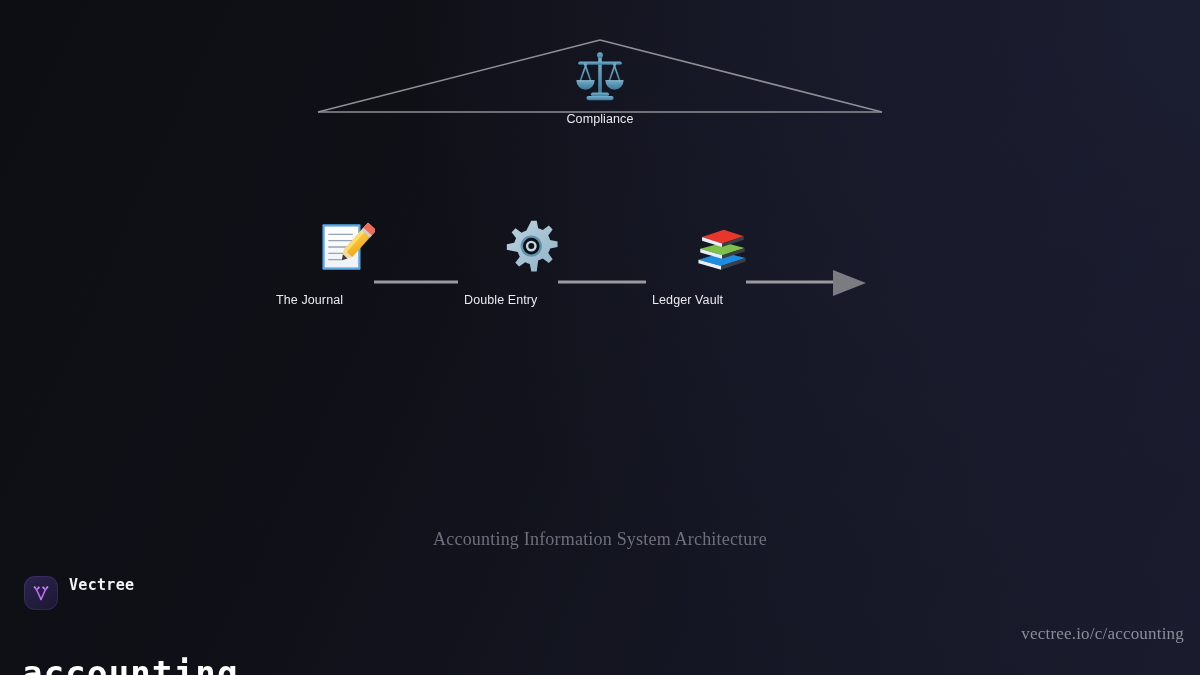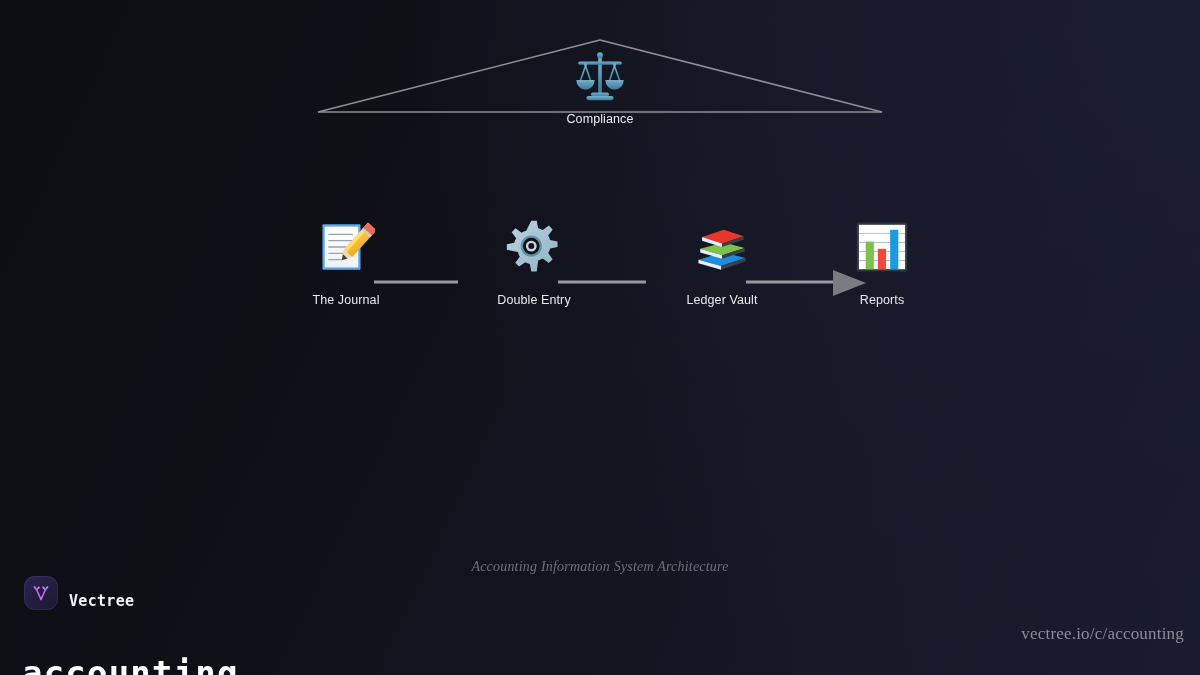--- a/index.html
+++ b/index.html
@@ -46,58 +46,57 @@
     margin-top: 6px;
     font-size: 12.5px;
     color: #e9e9ee;
     letter-spacing: 0.1px;
   }
 
   
   .flow-node {
     position: absolute;
     width: 140px;
-    text-align: center;
+    text-align: left;
   }
   .flow-icon-wrap {
     width: 58px;
     height: 58px;
     margin: 0 auto;
     display: block;
   }
   .flow-icon-wrap svg { display: block; width: 58px; height: 58px; }
   .flow-label {
     margin-top: 17px;
     font-size: 12.5px;
     color: #e9e9ee;
     letter-spacing: 0.1px;
     white-space: nowrap;
   }
 
   
   #caption {
     position: absolute;
     left: 0;
-    top: 559px;
+    top: 529px;
     width: 1200px;
     text-align: center;
     font-family: "Liberation Serif", "DejaVu Serif", serif;
-    font-style: italic;
-    font-size: 14px;
+    font-size: 18px;
     color: #6d6f7c;
     letter-spacing: 0.2px;
   }
 
   
   #footer-brand {
     position: absolute;
     left: 24px;
     top: 576px;
     display: flex;
-    align-items: flex-end;
+    align-items: flex-start;
     gap: 11px;
   }
   #brand-logo {
     width: 34px;
     height: 34px;
     border-radius: 11px;
     background: linear-gradient(145deg, #2b2450 0%, #221d3d 55%, #1c1832 100%);
     box-shadow: 0 0 0 1px rgba(140,110,220,0.16) inset;
     display: flex;
     align-items: center;
@@ -268,38 +267,20 @@
         </g>
         <circle cx="29" cy="31" r="10.5" fill="#0f1016"></circle>
         <circle cx="29" cy="31" r="10.5" fill="none" stroke="#5e93ab" stroke-width="2.6"></circle>
         <circle cx="29" cy="31" r="6" fill="#c3d8e3"></circle>
         <circle cx="29" cy="31" r="3.3" fill="#0f1016"></circle>
       </svg>
     </span>
     <div class="flow-label">Double Entry</div>
   </div>
 
-  <div class="flow-node" style="left:812px; top:218px;">
-    <span class="flow-icon-wrap">
-      <svg viewBox="0 0 64 64" xmlns="http://www.w3.org/2000/svg">
-        <rect x="4" y="5" width="56" height="54" rx="1.5" fill="#2f333c"></rect>
-        <rect x="6.5" y="7.5" width="51" height="49" fill="#ffffff"></rect>
-        <g stroke="#aebfd2" stroke-width="1.1">
-          <path d="M6.5,17 h51"></path>
-            <path d="M6.5,27 h51"></path>
-          <path d="M6.5,37 h51"></path>
-            <path d="M6.5,47 h51"></path>
-        </g>
-        <rect x="14" y="26" width="9" height="30.5" fill="#7ec14a"></rect>
-        <rect x="27.5" y="34" width="9" height="22.5" fill="#f04a3c"></rect>
-        <rect x="41" y="13" width="9" height="43.5" fill="#1b9ae0"></rect>
-      </svg>
-    </span>
-    <div class="flow-label">Reports</div>
-  </div>
 
   <div id="caption">Accounting Information System Architecture</div>
 
   <div id="footer-brand">
     <div id="brand-logo">
       <svg width="22" height="22" viewBox="0 0 24 24" xmlns="http://www.w3.org/2000/svg">
         <g stroke="#c06ef0" stroke-width="1.7" fill="none" stroke-linecap="round">
           <path d="M12 19 L7.2 8.4"></path>
           <path d="M12 19 L16.8 8.4"></path>
           <path d="M7.2 8.4 L5.3 6.1"></path>

